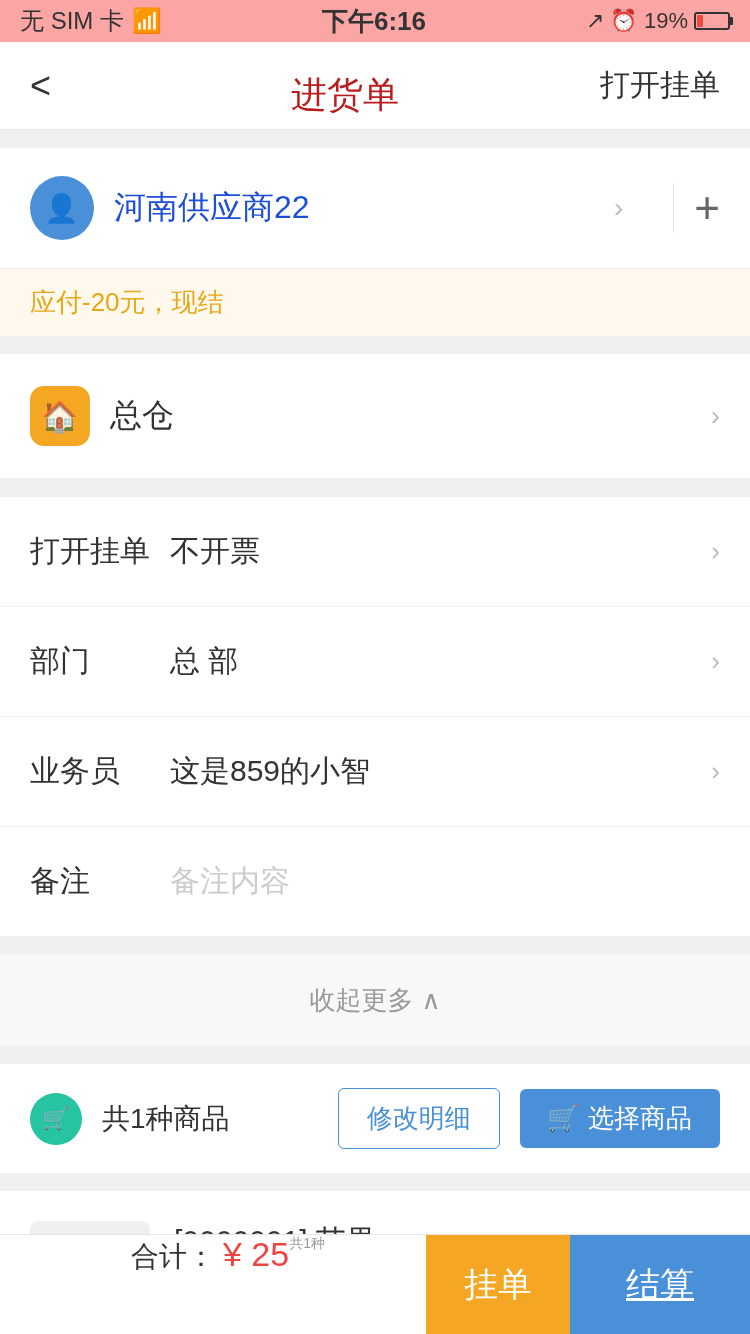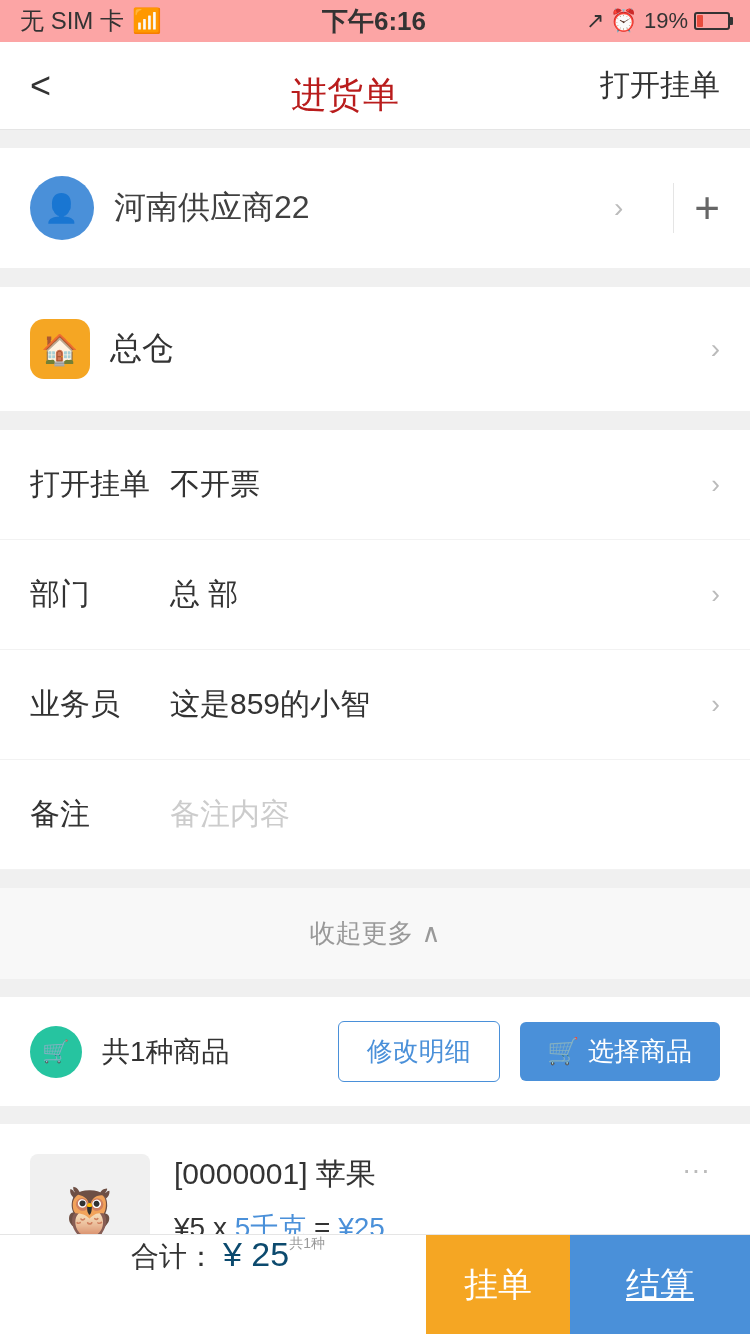--- a/index.html
+++ b/index.html
@@ -104,21 +104,21 @@
       align-items: center;
       justify-content: center;
       color: #fff;
       font-size: 28px;
       margin-right: 20px;
       flex-shrink: 0;
     }
     .supplier-name {
       flex: 1;
       font-size: 32px;
-      color: #404040;
+      color: #1d4ed8;
     }
     .chevron {
       color: #bbb;
       font-size: 28px;
       margin-right: 30px;
     }
     .add-btn {
       color: #666;
       font-size: 44px;
       font-weight: 300;
@@ -315,21 +315,21 @@
     }
     .bottom-total {
       flex: 1;
       display: flex;
       flex-direction: row;
       justify-content: center;
       padding-left: 30px;
     }
     .total-amount {
       font-size: 34px;
-      color: #0c4a6e;
+      color: #ef4444;
       font-weight: 500;
     }
     .total-label {
       font-size: 14px;
       color: #999;
     }
     .total-row {
       display: flex;
       align-items: baseline;
       gap: 8px;
@@ -386,20 +386,21 @@
 </div>
 
 <div class="section">
   <div class="supplier-row">
     <div class="supplier-avatar">👤</div>
     <div class="supplier-name">河南供应商22</div>
     <span class="chevron">›</span>
     <div class="divider-v"></div>
     <div class="add-btn">+</div>
   </div>
+  <div class="info-banner">应付-20元，现结</div>
 </div>
 
 <div class="section" style="margin-top:18px;">
   <div class="row-item">
     <div class="row-icon">🏠</div>
     <div class="row-label">总仓</div>
     <span class="row-chevron">›</span>
   </div>
 </div>
 

